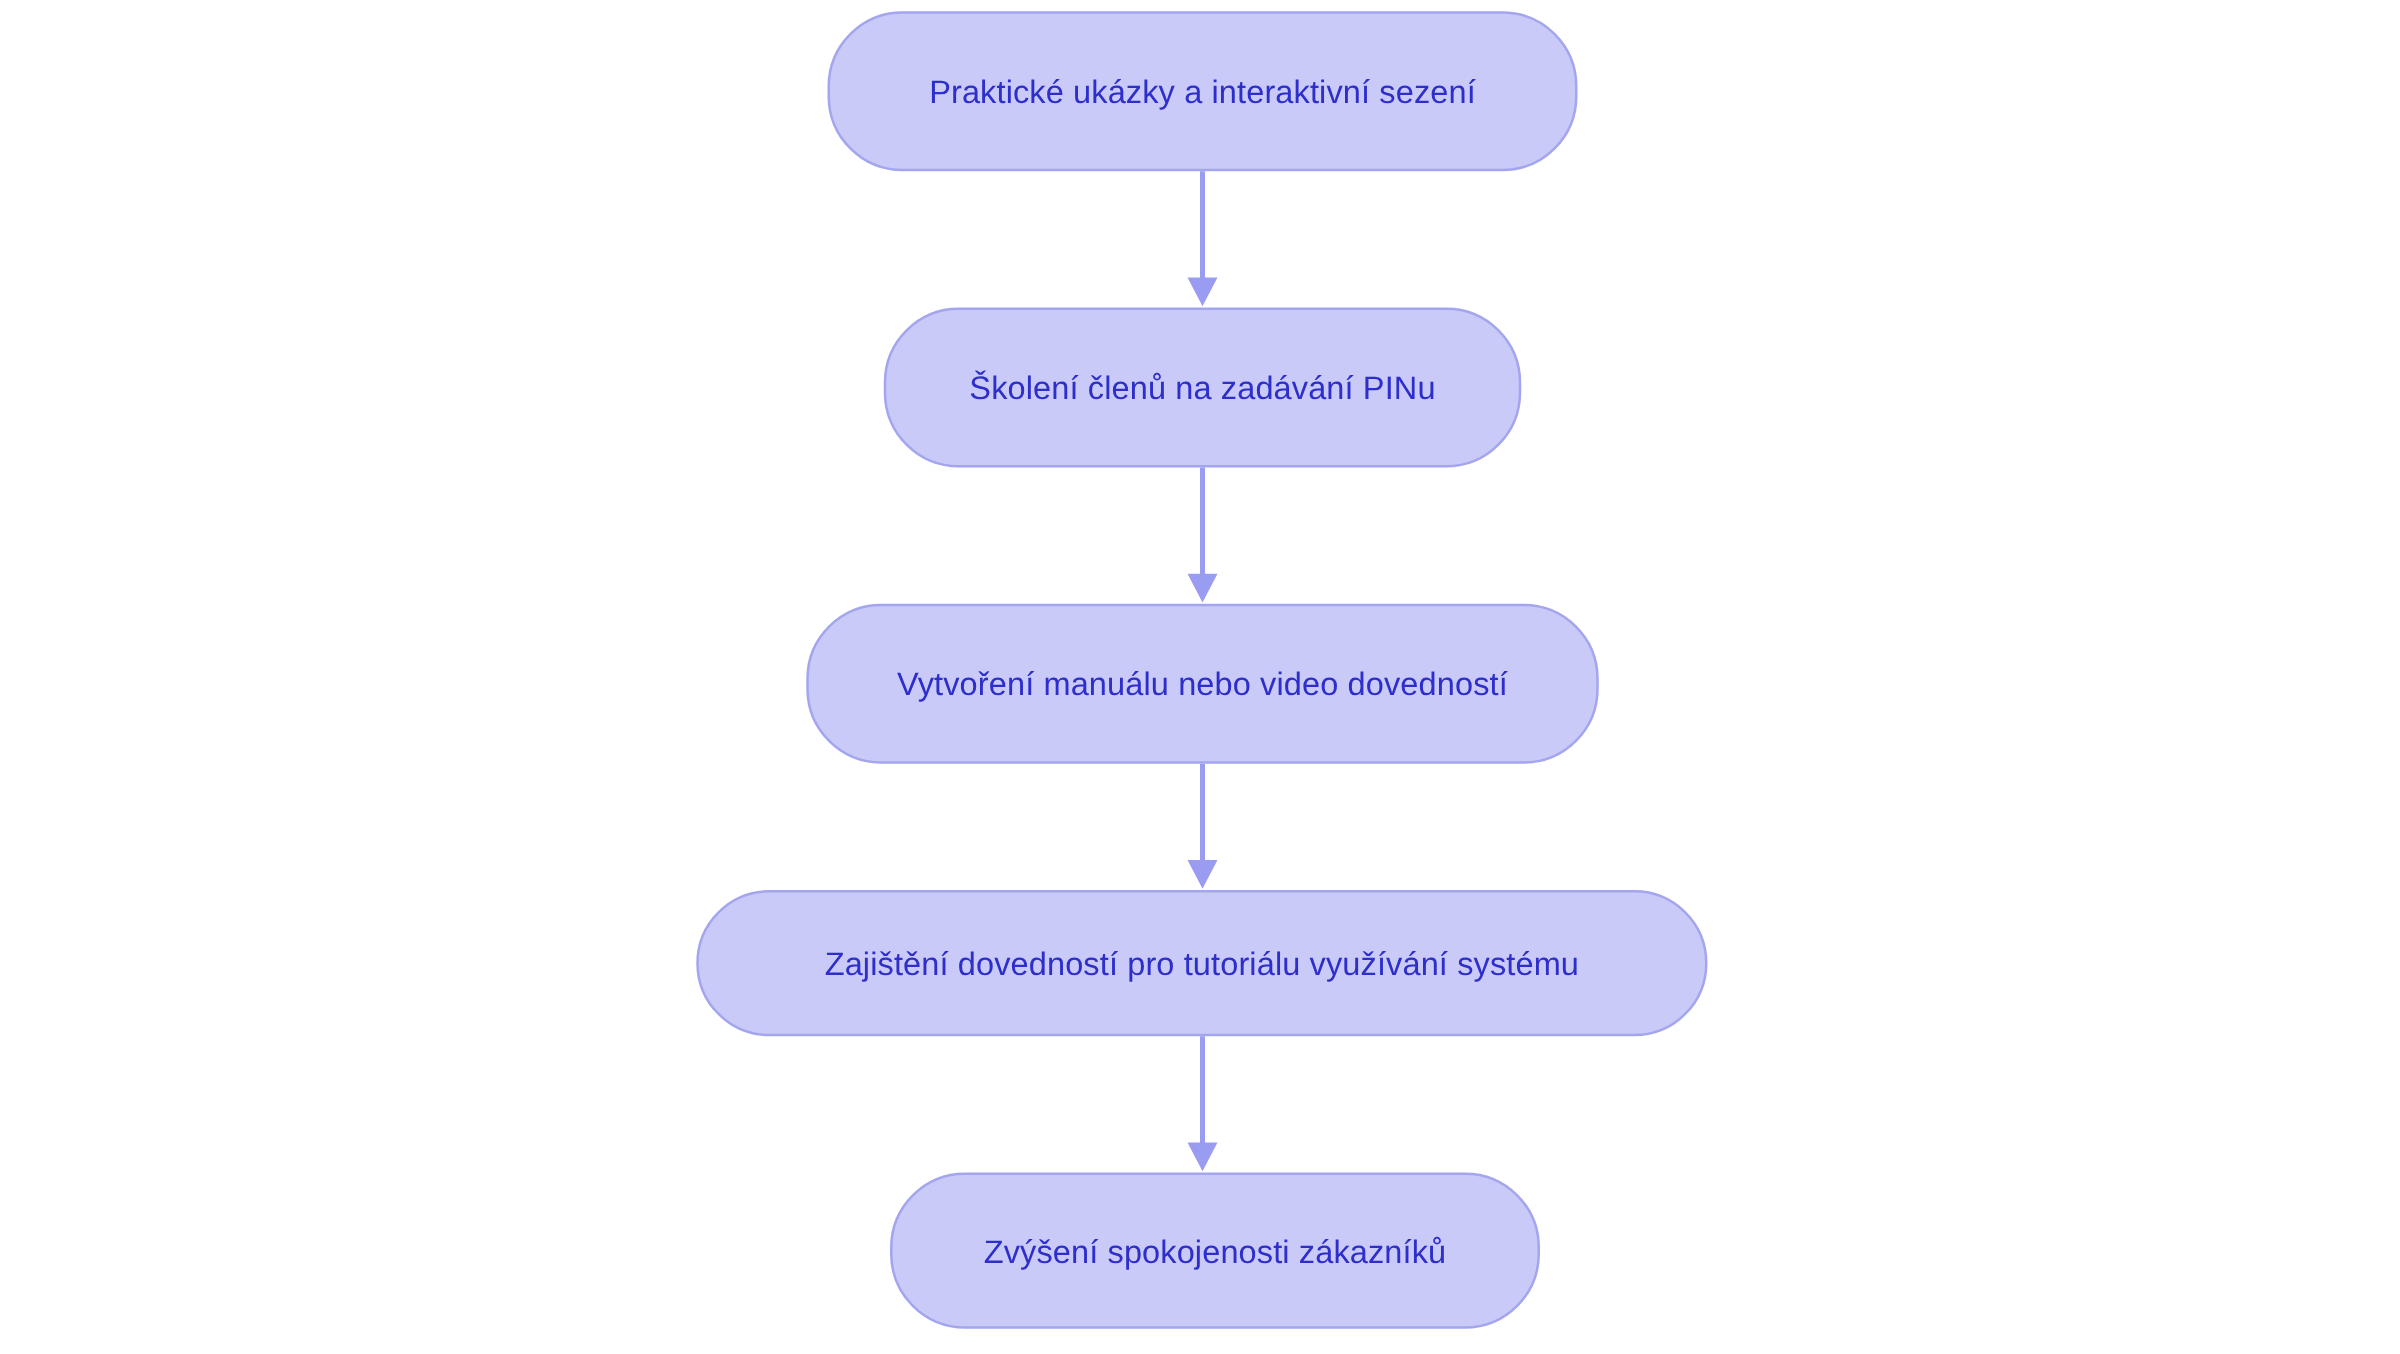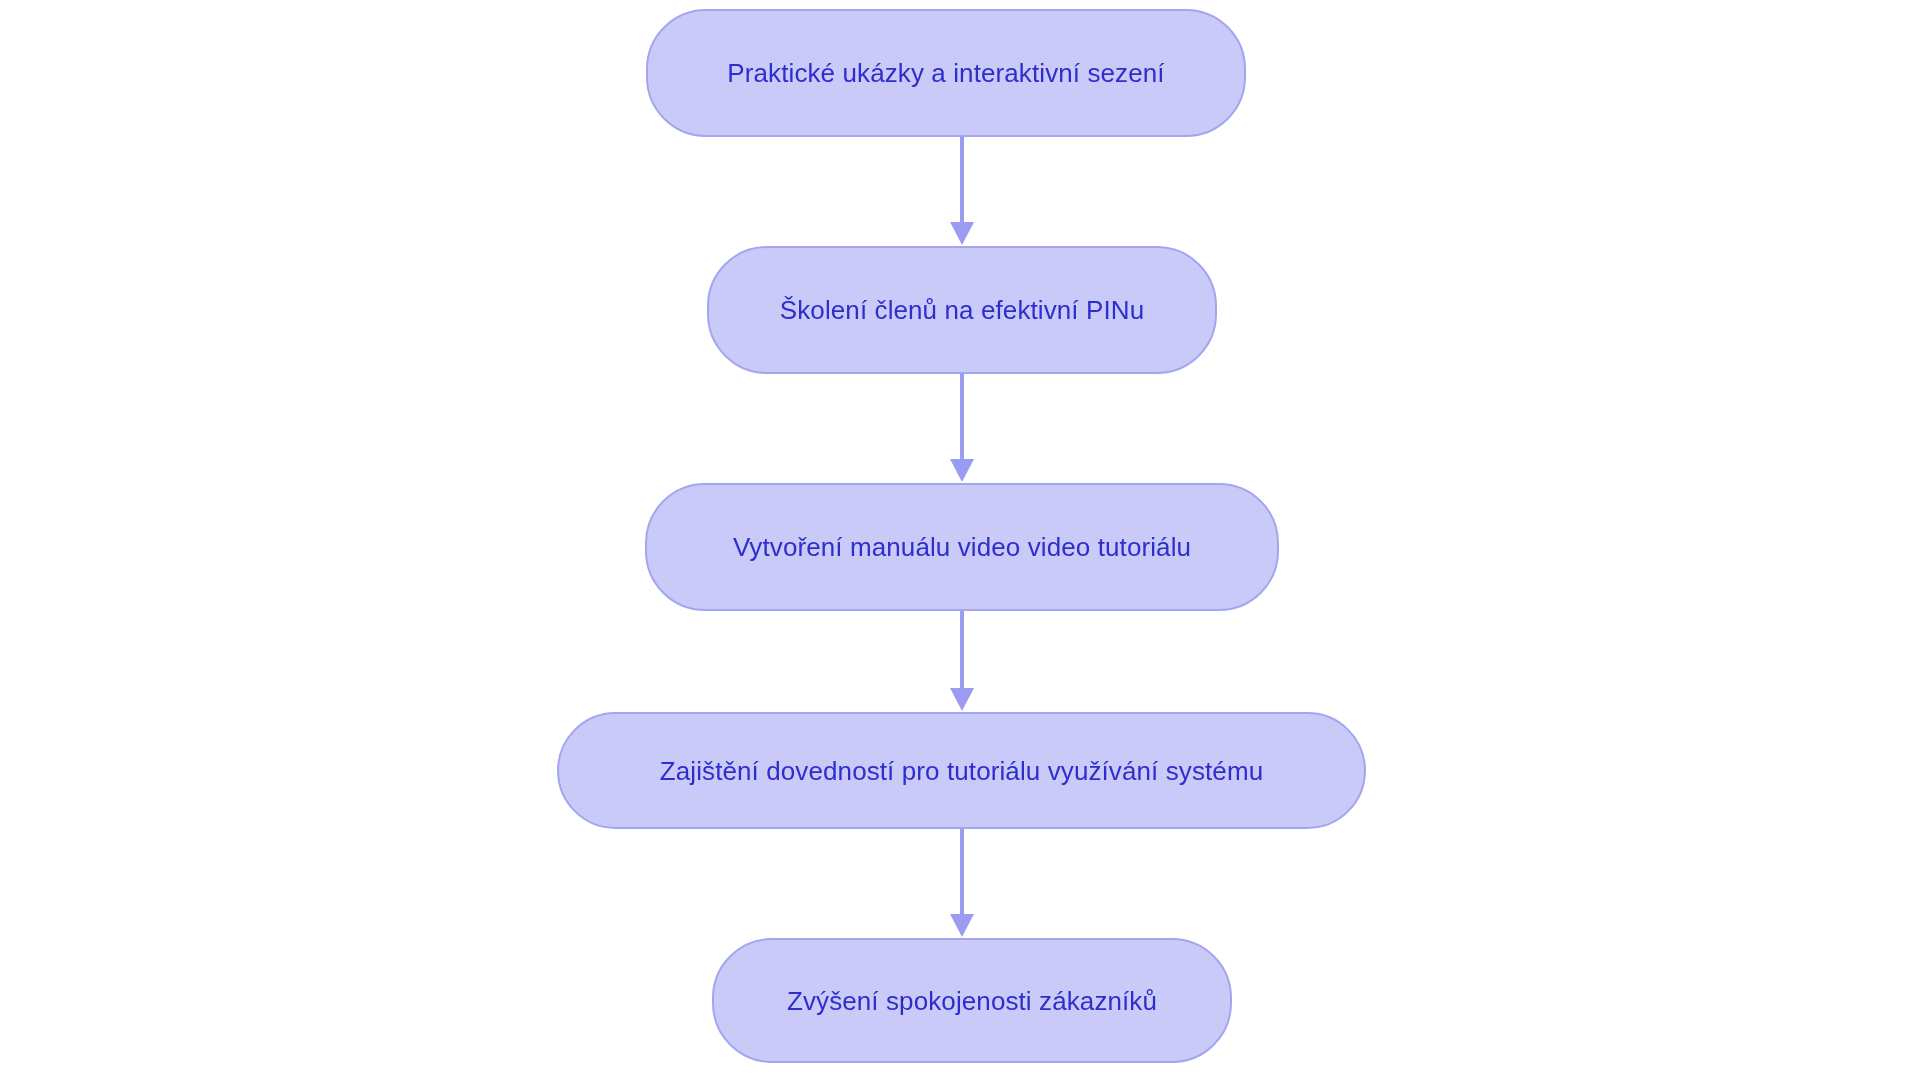--- a/index.html
+++ b/index.html
@@ -53,44 +53,44 @@
   .connector svg {
     display: block;
     overflow: visible;
   }
 </style>
 </head>
 <body>
 
 <div id="flowchart-canvas">
 
-  <div class="flow-node" style="left:646px; top:9px; width:600px; height:128px;">
+  <div class="flow-node" style="left:662px; top:9px; width:600px; height:128px;">
     <span class="node-label">Praktické ukázky a interaktivní sezení</span>
   </div>
 
   <div class="connector" style="left:902px; top:137px; height:109px;">
     <svg width="120" height="109" viewBox="0 0 120 109" xmlns="http://www.w3.org/2000/svg">
       <line x1="60" y1="0" x2="60" y2="88" stroke="#9a9cf2" stroke-width="4"></line>
       <polygon points="48,85 72,85 60,108" fill="#9a9cf2"></polygon>
     </svg>
   </div>
 
   <div class="flow-node" style="left:707px; top:246px; width:510px; height:128px;">
-    <span class="node-label">Školení členů na efektivní PINu</span>
+    <span class="node-label">Školení členů na zadávání PINu</span>
   </div>
 
   <div class="connector" style="left:902px; top:374px; height:109px;">
     <svg width="120" height="109" viewBox="0 0 120 109" xmlns="http://www.w3.org/2000/svg">
       <line x1="60" y1="0" x2="60" y2="88" stroke="#9a9cf2" stroke-width="4"></line>
       <polygon points="48,85 72,85 60,108" fill="#9a9cf2"></polygon>
     </svg>
   </div>
 
   <div class="flow-node" style="left:645px; top:483px; width:634px; height:128px;">
-    <span class="node-label">Vytvoření manuálu video video tutoriálu</span>
+    <span class="node-label">Vytvoření manuálu nebo video dovedností</span>
   </div>
 
   <div class="connector" style="left:902px; top:611px; height:101px;">
     <svg width="120" height="101" viewBox="0 0 120 101" xmlns="http://www.w3.org/2000/svg">
       <line x1="60" y1="0" x2="60" y2="80" stroke="#9a9cf2" stroke-width="4"></line>
       <polygon points="48,77 72,77 60,100" fill="#9a9cf2"></polygon>
     </svg>
   </div>
 
   <div class="flow-node" style="left:557px; top:712px; width:809px; height:117px;">

